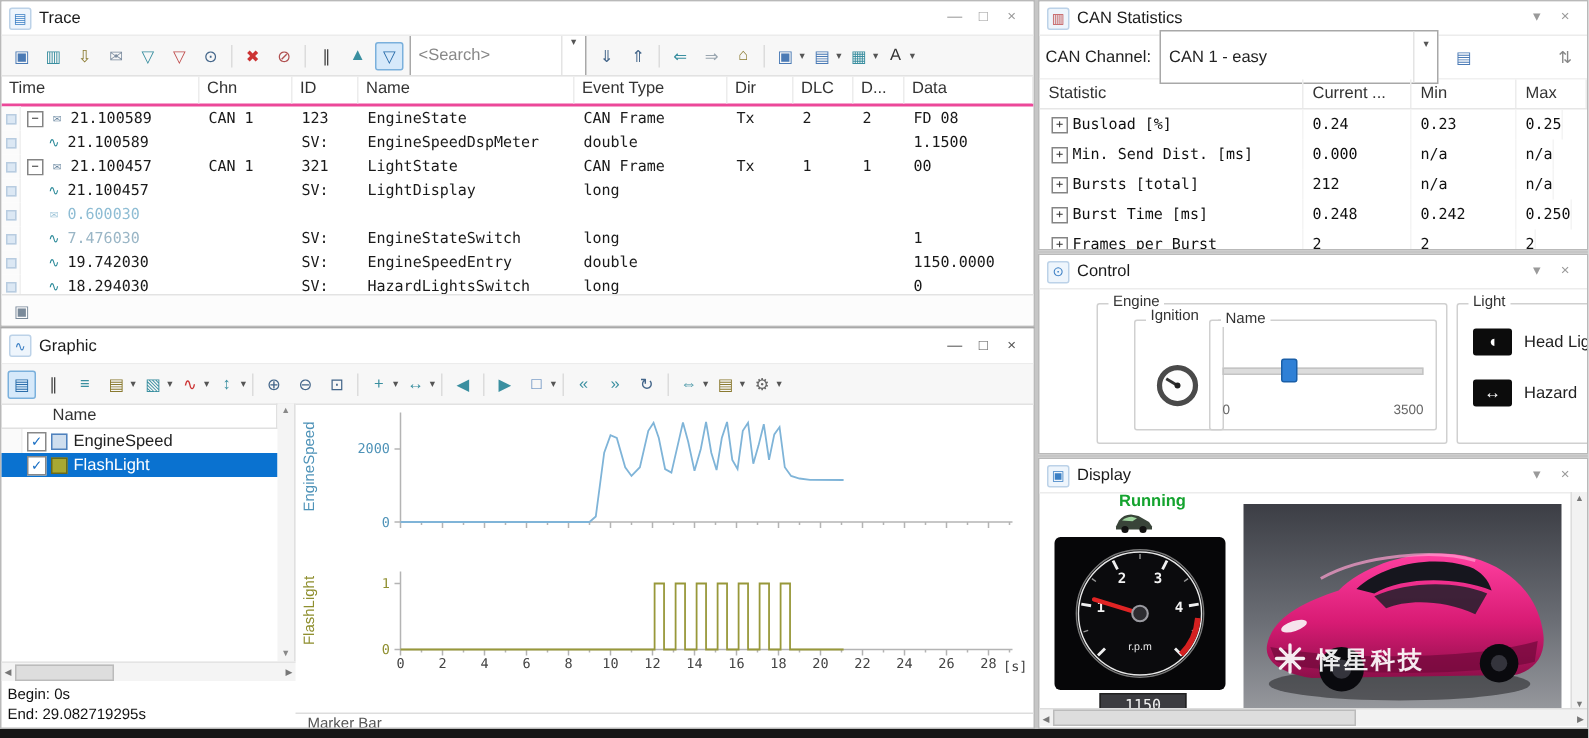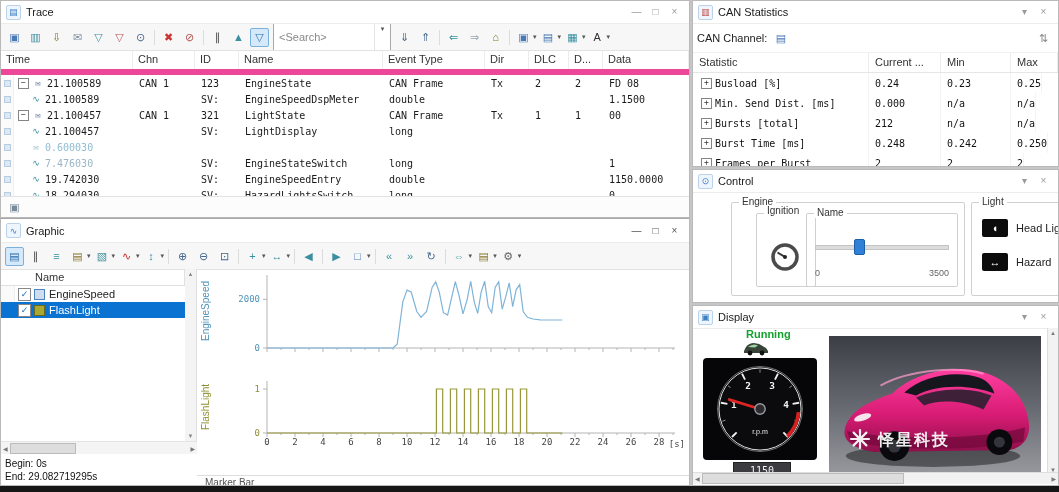--- a/index.html
+++ b/index.html
@@ -17,21 +17,21 @@
   .tbi.active{background:#d6e9fa;border-color:#7ab0dc;}
   .tbdd{font-size:7px;color:#555;margin:0 1px 0 -1px;}
   .tbsep{width:1px;height:15px;background:#dcdcdc;margin:0 3px;flex:none;}
   .combo{height:36px;border:1px solid #a8a8a8;background:#fff;display:inline-flex;align-items:center;box-sizing:border-box;margin:0 3px;}
   .combo-text{padding:0 5px;font-size:11px;color:#888;flex:1;white-space:nowrap;overflow:hidden;}
   .combo-text.dark{color:#222;}
   .combo-dd{width:15px;text-align:center;font-size:7px;color:#555;border-left:1px solid #e4e4e4;align-self:stretch;line-height:18px;}
   
   #trace-window{left:0;top:0;width:690px;height:218px;}
   #trace-combo{width:118px;}
-  .trace-head{display:flex;height:18px;border-bottom:6px solid #ec4899;font-size:11px;color:#333;}
+  .trace-head{display:flex;height:18px;border-bottom:2px solid #ec4899;font-size:11px;color:#333;}
   .trace-head .th{padding:2px 0 0 5px;border-right:1px solid #ececec;box-sizing:border-box;overflow:hidden;white-space:nowrap;flex:none;}
   .trace-head .c-time{width:132px;}
   .trace-head .c-data{flex:1;}
   .trow{display:flex;height:16px;align-items:center;font:10px "DejaVu Sans Mono",monospace;color:#1a1a1a;}
   .tcell{padding:0 0 0 5px;box-sizing:border-box;overflow:hidden;white-space:nowrap;flex:none;}
   .c-chn{width:62px}.c-id{width:44px}.c-name{width:144px}.c-evt{width:102px}.c-dir{width:44px}.c-dlc{width:40px}.c-d{width:34px}.c-data{flex:1}.c-rest{flex:1}
   .trow .c-time{width:120px;display:flex;align-items:center;padding-left:2px;}
   .gut{width:12px;height:16px;background:#fbfbfb;border-right:1px solid #f0f0f0;display:flex;align-items:center;justify-content:center;flex:none;}
   .gdot{width:5px;height:5px;background:#dce8f4;border:1px solid #b8cce0;}
   .expbox{width:9px;height:9px;border:1px solid #848484;background:#fff;font-size:8px;line-height:7px;text-align:center;margin:0 3px 0 2px;flex:none;color:#333;}
@@ -510,20 +510,24 @@
           <span style="color:#c04a4a">▥</span>
         </span>
       <span class="wtitle">CAN Statistics</span>
       <span class="wbtns">
         <span class="wbtn">▾</span>
         <span class="wbtn">×</span>
       </span>
     </div>
     <div class="chrow">
       <span class="chlabel">CAN Channel:</span>
+      <span class="combo chcombo">
+        <span class="combo-text dark">CAN 1 - easy</span>
+        <span class="combo-dd">▾</span>
+      </span>
       <span class="tbi" style="color:#4a7ab5">▤</span>
       <span class="tbi" style="color:#888;margin-left:auto">⇅</span>
     </div>
     <div class="stats-head" id="stats-head">
         <span class="sh s-name">Statistic</span>
         <span class="sh s-cur">Current ...</span>
         <span class="sh s-min">Min</span>
         <span class="sh s-max">Max</span>
       </div>
     <div id="stats-rows">

